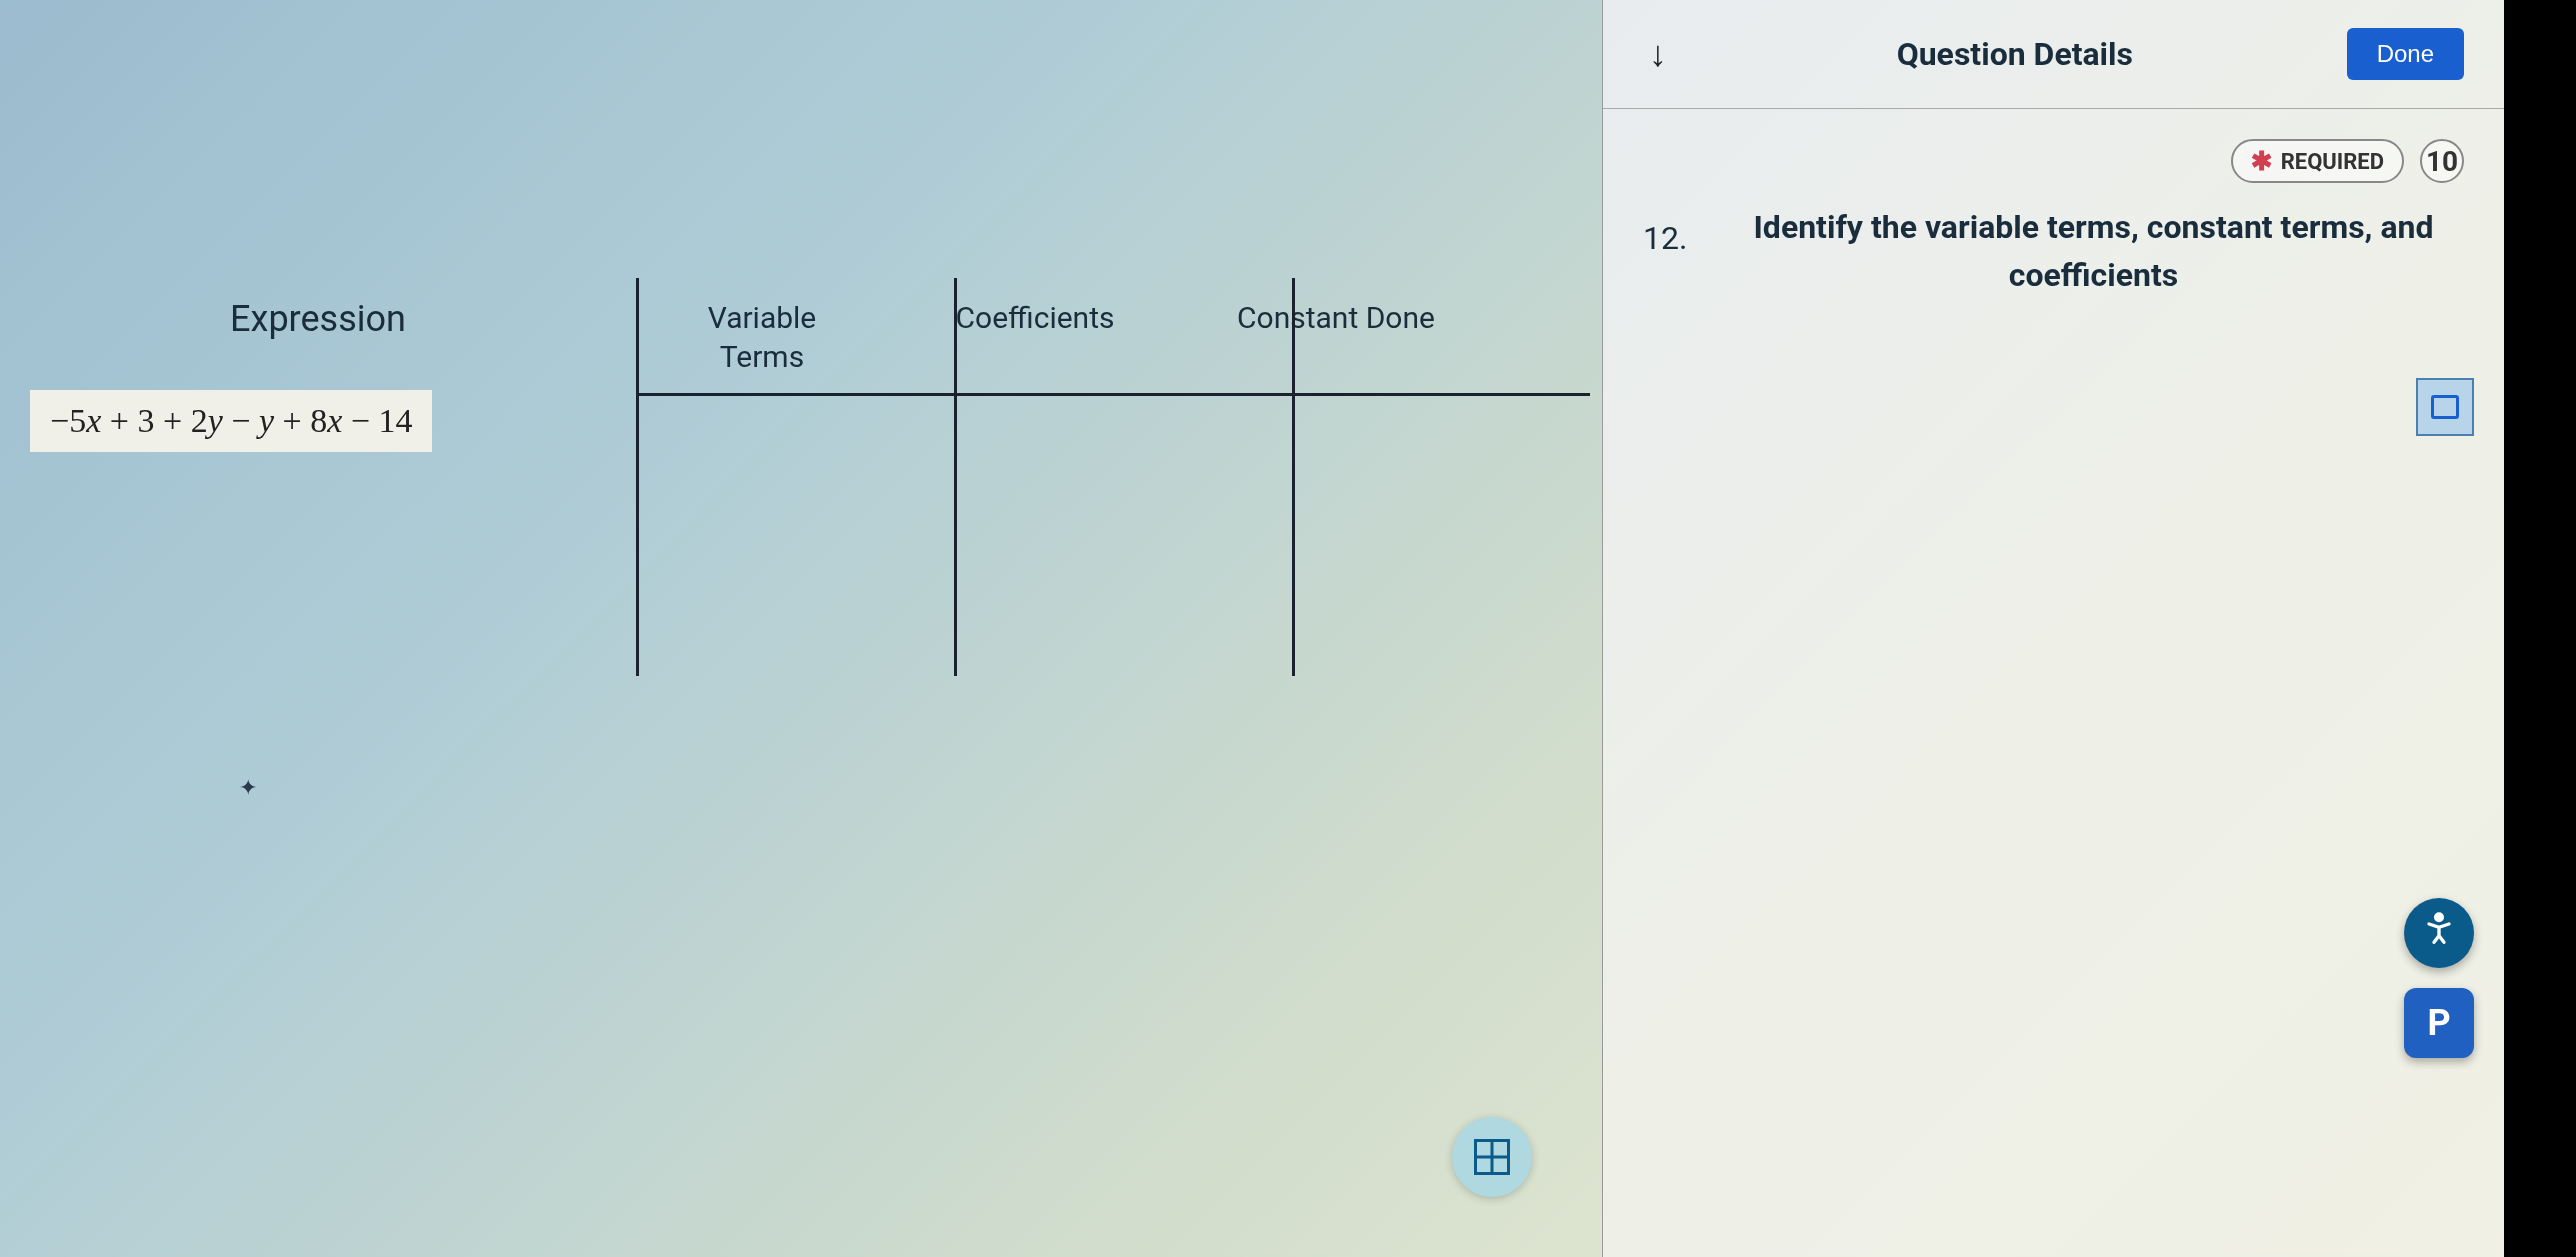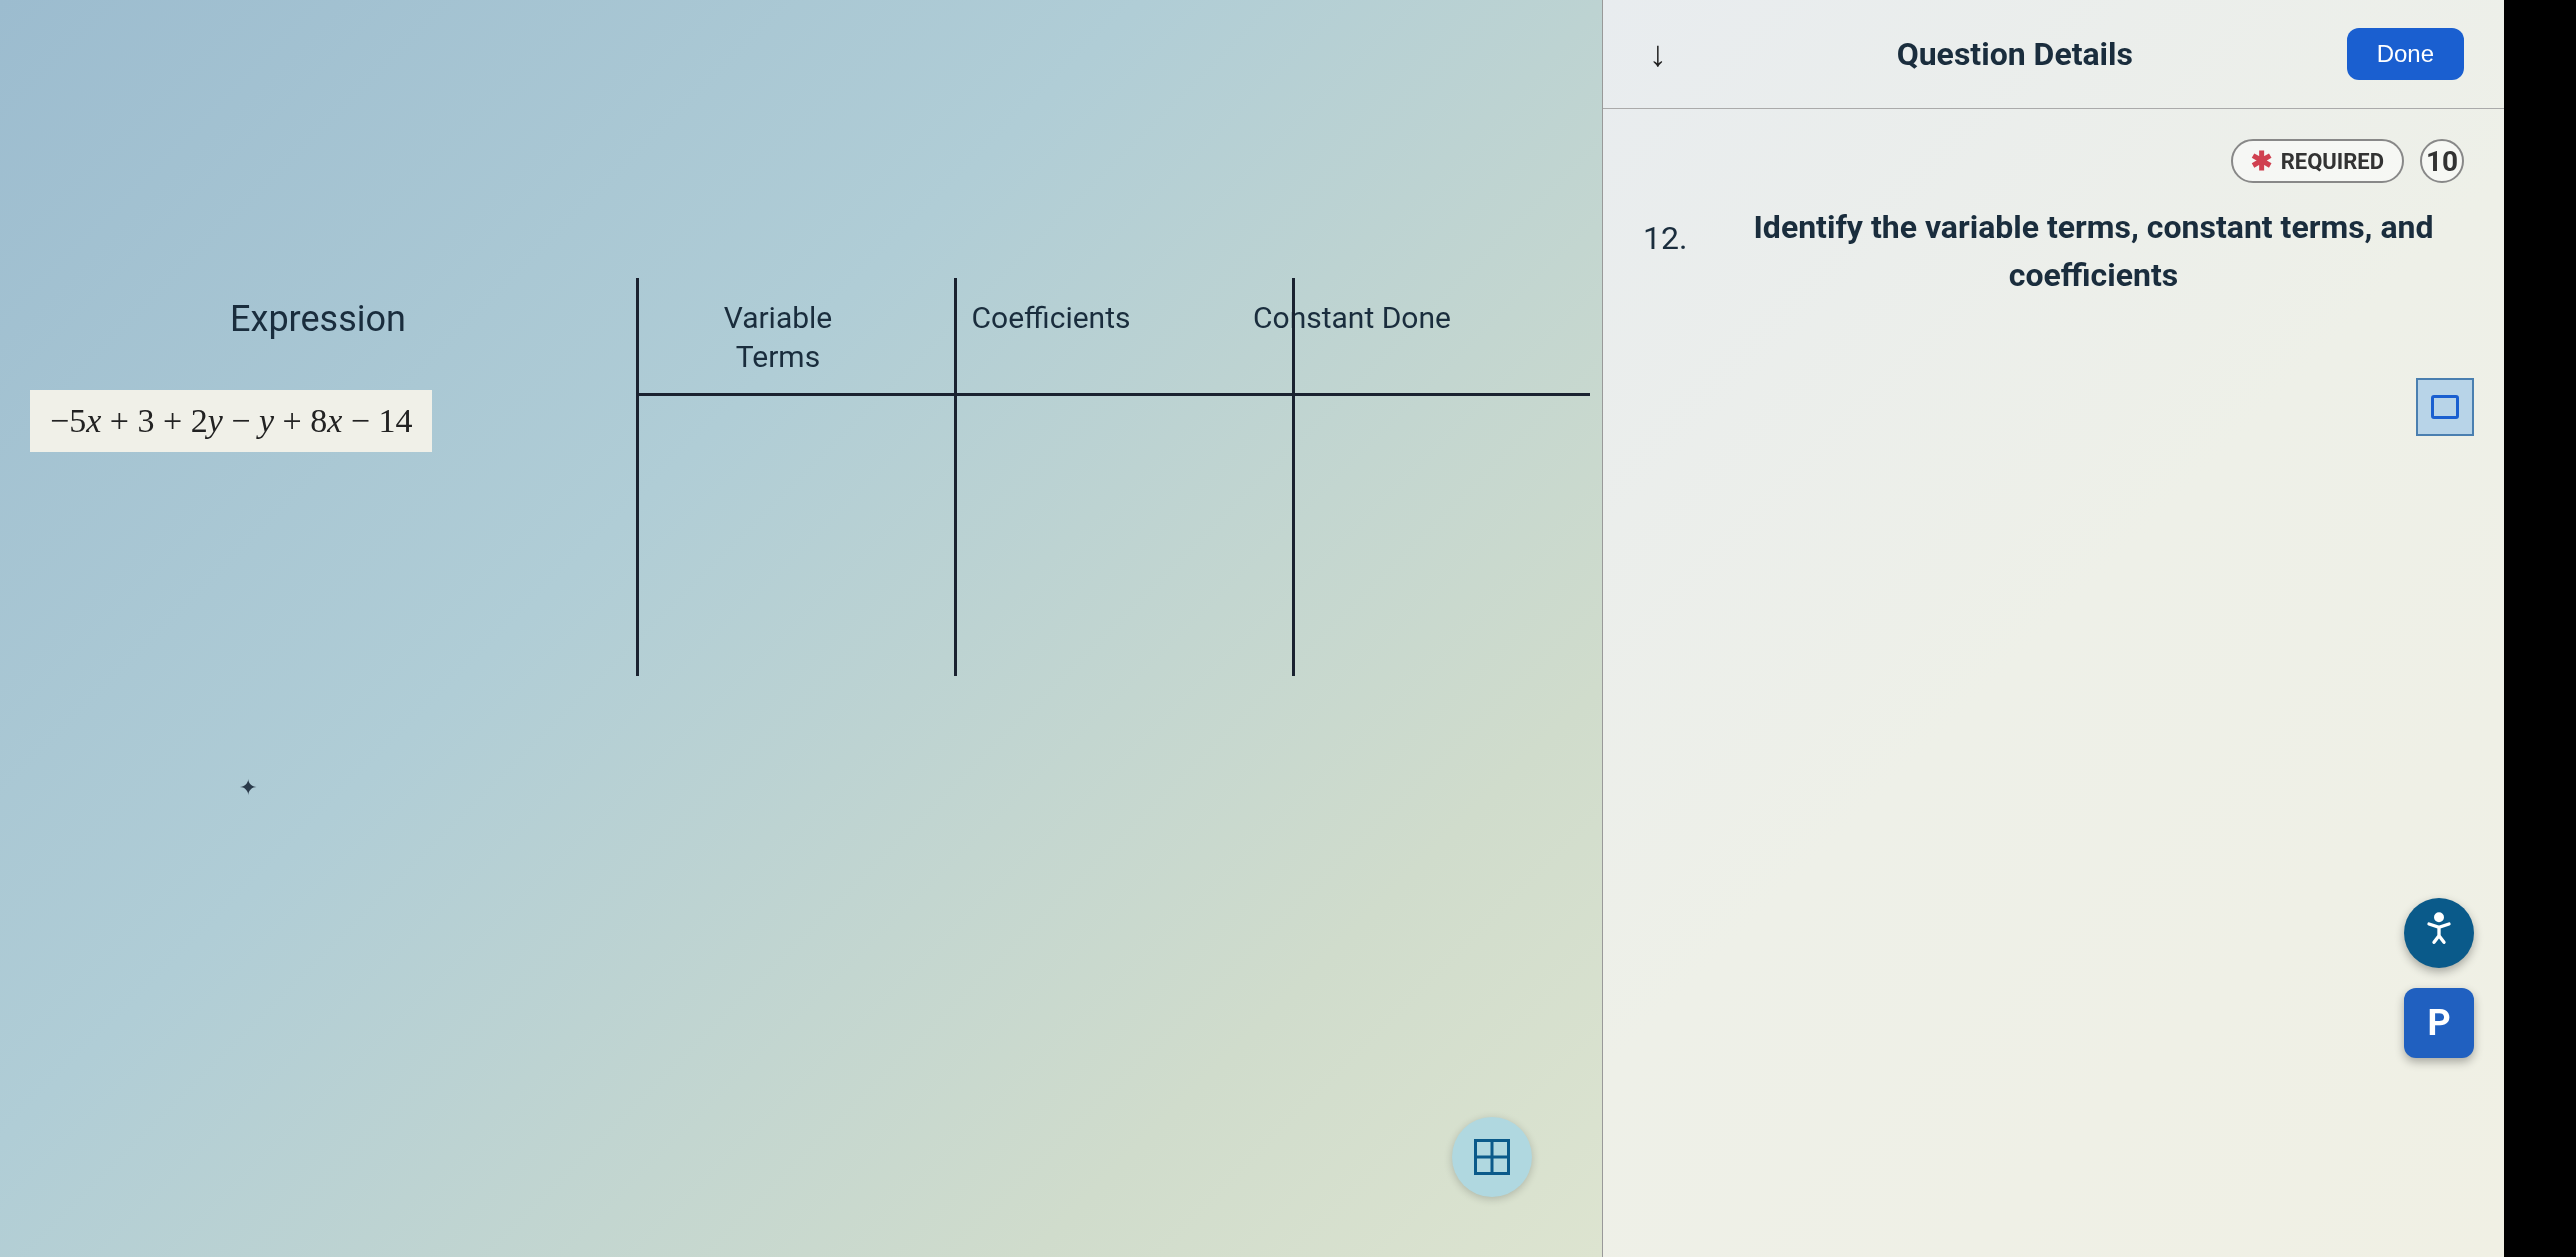--- a/index.html
+++ b/index.html
@@ -62,21 +62,21 @@
       font-size: 32px;
       font-weight: 700;
       color: #1a2d3d;
     }
     .done-button {
       background: #1a5fd0;
       color: #fff;
       border: none;
       padding: 12px 30px;
       font-size: 24px;
-      border-radius: 12px;
+      border-radius: 6px;
       cursor: pointer;
     }
     .question-meta {
       display: flex;
       justify-content: flex-end;
       gap: 16px;
       padding: 30px 40px 10px 40px;
     }
     .required-badge {
       border: 2px solid #888;
@@ -181,21 +181,20 @@
     
     .worksheet-area {
       position: absolute;
       top: 278px;
       left: 0;
       width: 100%;
     }
     .table-container {
       display: flex;
       align-items: flex-start;
-      gap: 16px;
     }
     .expression-col {
       width: 636px;
       padding: 0 30px;
     }
     .expression-header {
       font-size: 36px;
       color: #1a2d3d;
       text-align: center;
       padding: 20px 0 50px 0;

